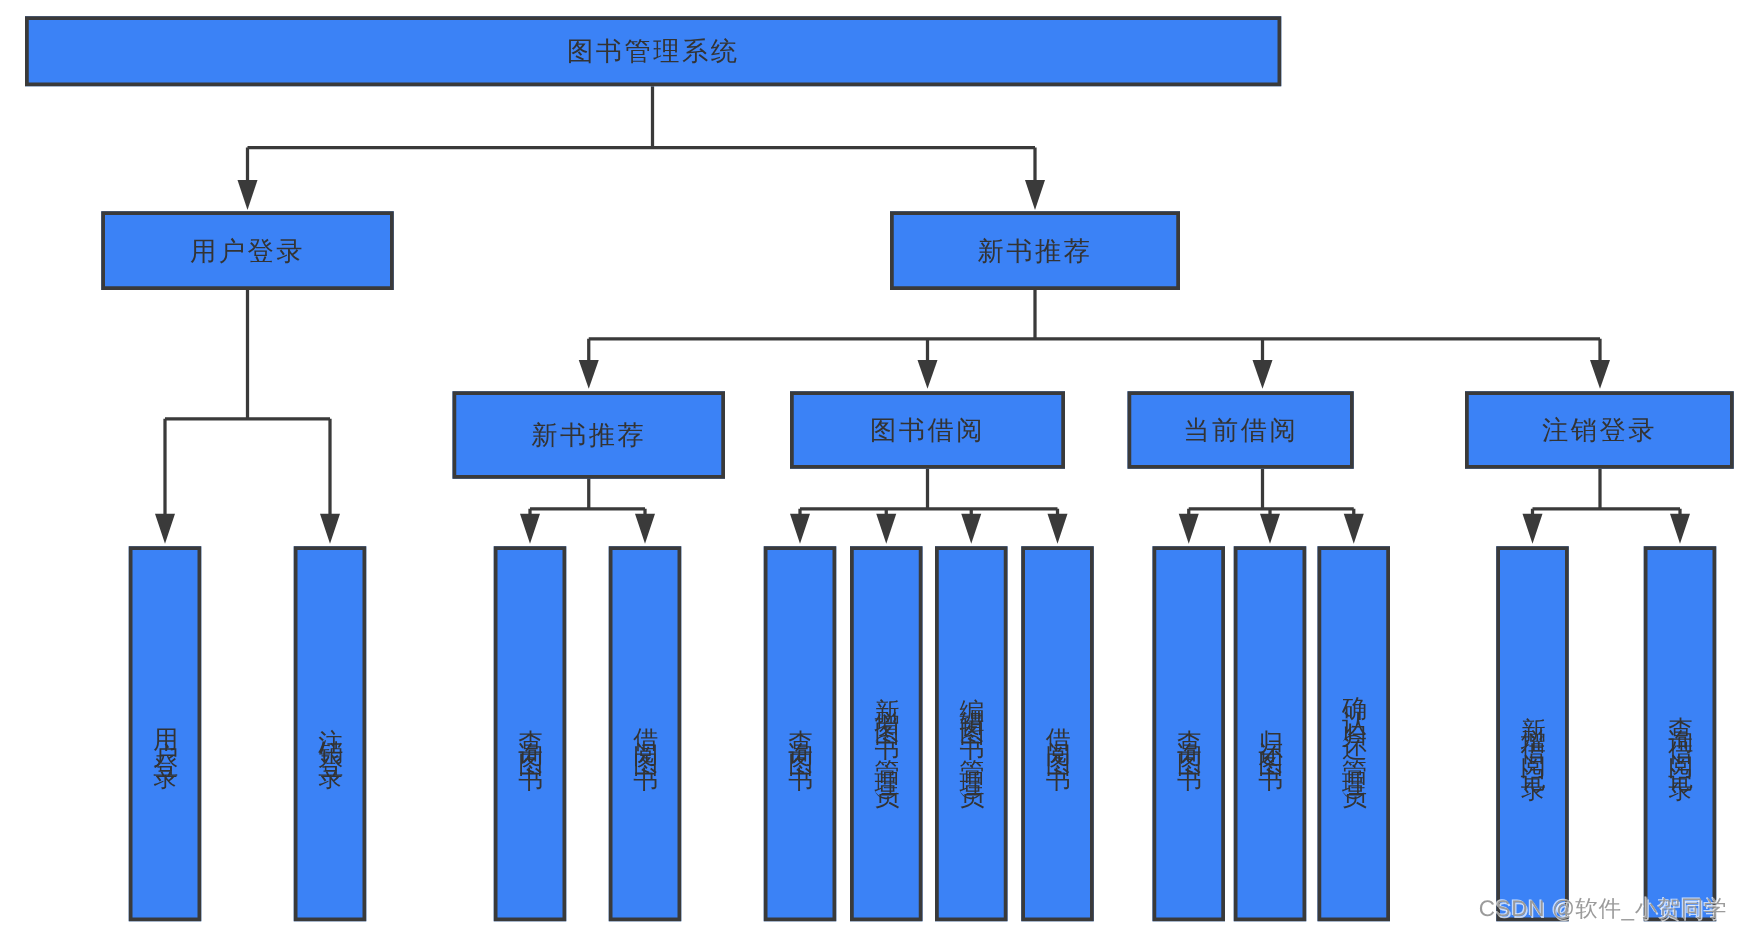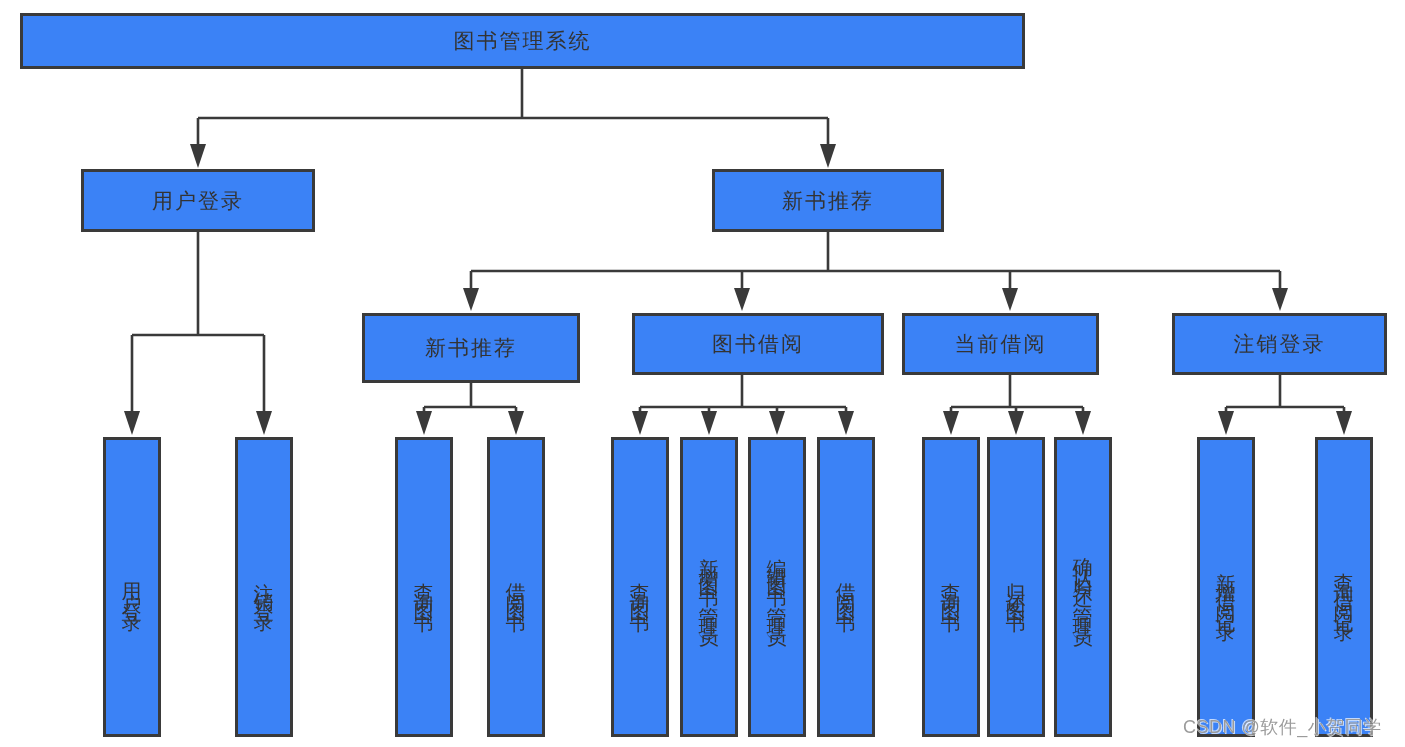--- a/index.html
+++ b/index.html
@@ -102,24 +102,24 @@
   <div class="node h" style="left:81px;top:169px;width:234px;height:63px">
     <span>用户登录</span>
   </div>
   <div class="node h" style="left:712px;top:169px;width:232px;height:63px">
     <span>新书推荐</span>
   </div>
 
   <div class="node h" style="left:362px;top:313px;width:218px;height:70px">
     <span>新书推荐</span>
   </div>
-  <div class="node h" style="left:632px;top:313px;width:252px;height:62px">
+  <div class="node h" style="left:632px;top:313px;width:220px;height:62px">
     <span>图书借阅</span>
   </div>
-  <div class="node h" style="left:902px;top:313px;width:197px;height:62px">
+  <div class="node h" style="left:902px;top:313px;width:181px;height:62px">
     <span>当前借阅</span>
   </div>
   <div class="node h" style="left:1172px;top:313px;width:215px;height:62px">
     <span>注销登录</span>
   </div>
 
   <div class="node v" style="left:103px;top:437px;width:58px;height:300px">
     <span>用户登录</span>
   </div>
   <div class="node v" style="left:235px;top:437px;width:58px;height:300px">

